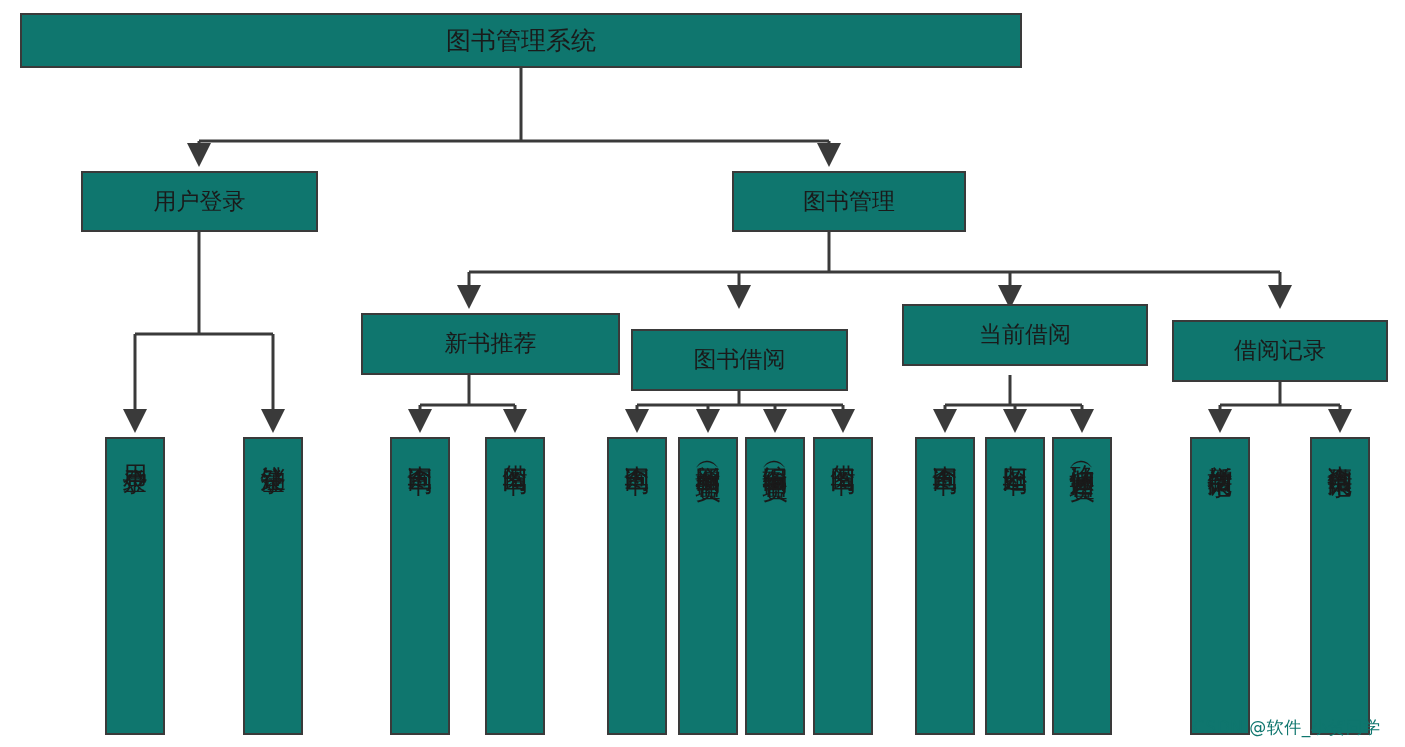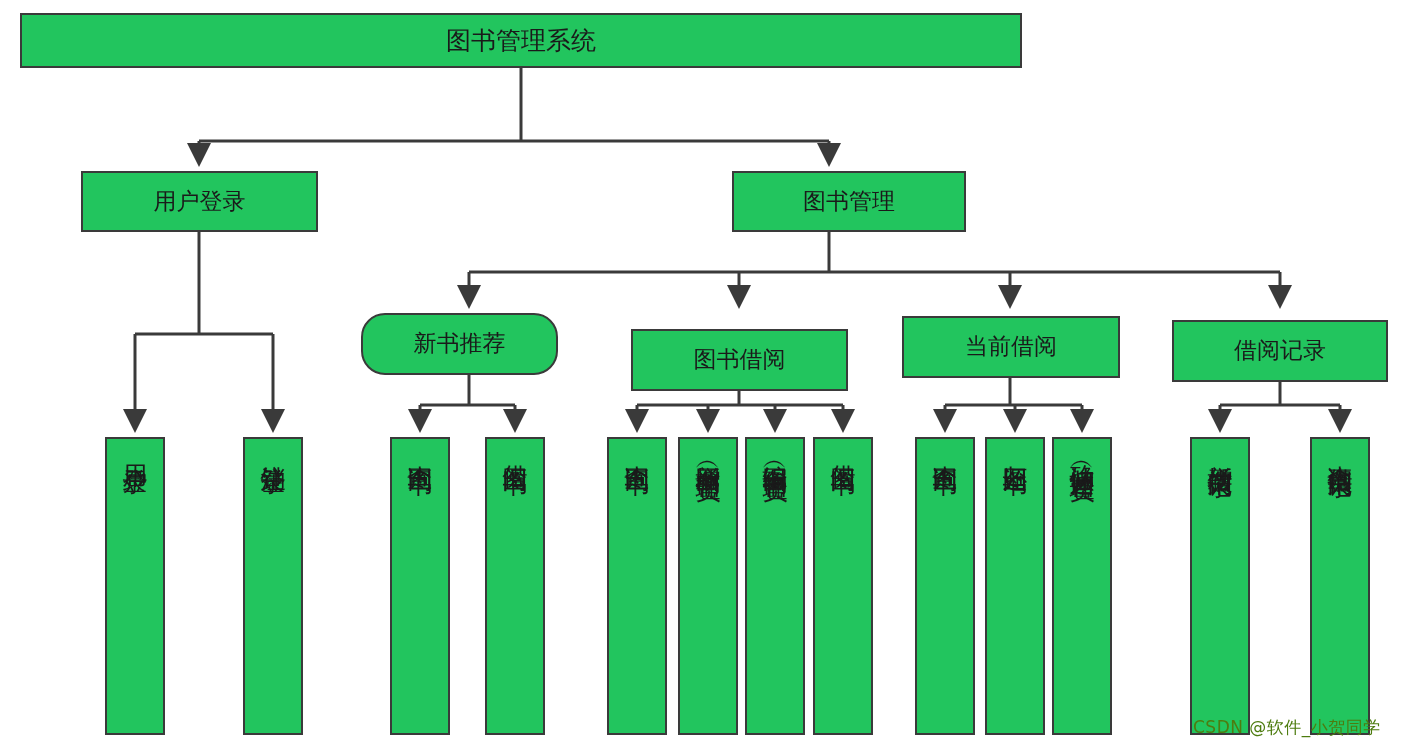--- a/index.html
+++ b/index.html
@@ -22,21 +22,21 @@
     position: absolute;
     left: 0;
     top: 0;
     width: 1405px;
     height: 747px;
     pointer-events: none;
   }
   .node {
     position: absolute;
     box-sizing: border-box;
-    background: #22c55e;
+    background: #0f766e;
     border: 2.5px solid #3a3a3a;
     display: flex;
     align-items: center;
     justify-content: center;
     color: #1a1a1a;
     z-index: 2;
   }
   .node-label {
     display: block;
     text-align: center;
@@ -55,21 +55,21 @@
     white-space: nowrap;
   }
   .leaf {
     align-items: flex-start;
     justify-content: center;
     padding-top: 6px;
   }
   .watermark {
     position: absolute;
     font-size: 17px;
-    color: #4d7c0f;
+    color: #0f766e;
     letter-spacing: 0.5px;
     white-space: nowrap;
     z-index: 5;
   }
 </style>
 </head>
 <body>
 
 <div id="canvas">
 
@@ -128,27 +128,27 @@
     <span class="node-label">图书管理系统</span>
   </div>
 
   <div class="node lvl-1" style="left:81px; top:171px; width:237px; height:61px;">
     <span class="node-label">用户登录</span>
   </div>
   <div class="node lvl-1" style="left:732px; top:171px; width:234px; height:61px;">
     <span class="node-label">图书管理</span>
   </div>
 
-  <div class="node lvl-2" style="left:361px; top:313px; width:197px; height:62px;border-radius:24px;">
+  <div class="node lvl-2" style="left:361px; top:313px; width:259px; height:62px;">
     <span class="node-label">新书推荐</span>
   </div>
   <div class="node lvl-2" style="left:631px; top:313px; width:217px; height:62px;margin-top:16px;">
     <span class="node-label">图书借阅</span>
   </div>
-  <div class="node lvl-2" style="left:902px; top:316px; width:218px; height:62px;font-family:Liberation Serif, serif;">
+  <div class="node lvl-2" style="left:902px; top:304px; width:246px; height:62px;font-family:Liberation Serif, serif;">
     <span class="node-label">当前借阅</span>
   </div>
   <div class="node lvl-2" style="left:1172px; top:320px; width:216px; height:62px;">
     <span class="node-label">借阅记录</span>
   </div>
 
   <div class="node leaf" style="left:105px; top:437px; width:60px; height:298px;">
     <span class="node-label">用户登录</span>
   </div>
   <div class="node leaf" style="left:243px; top:437px; width:60px; height:298px;">

